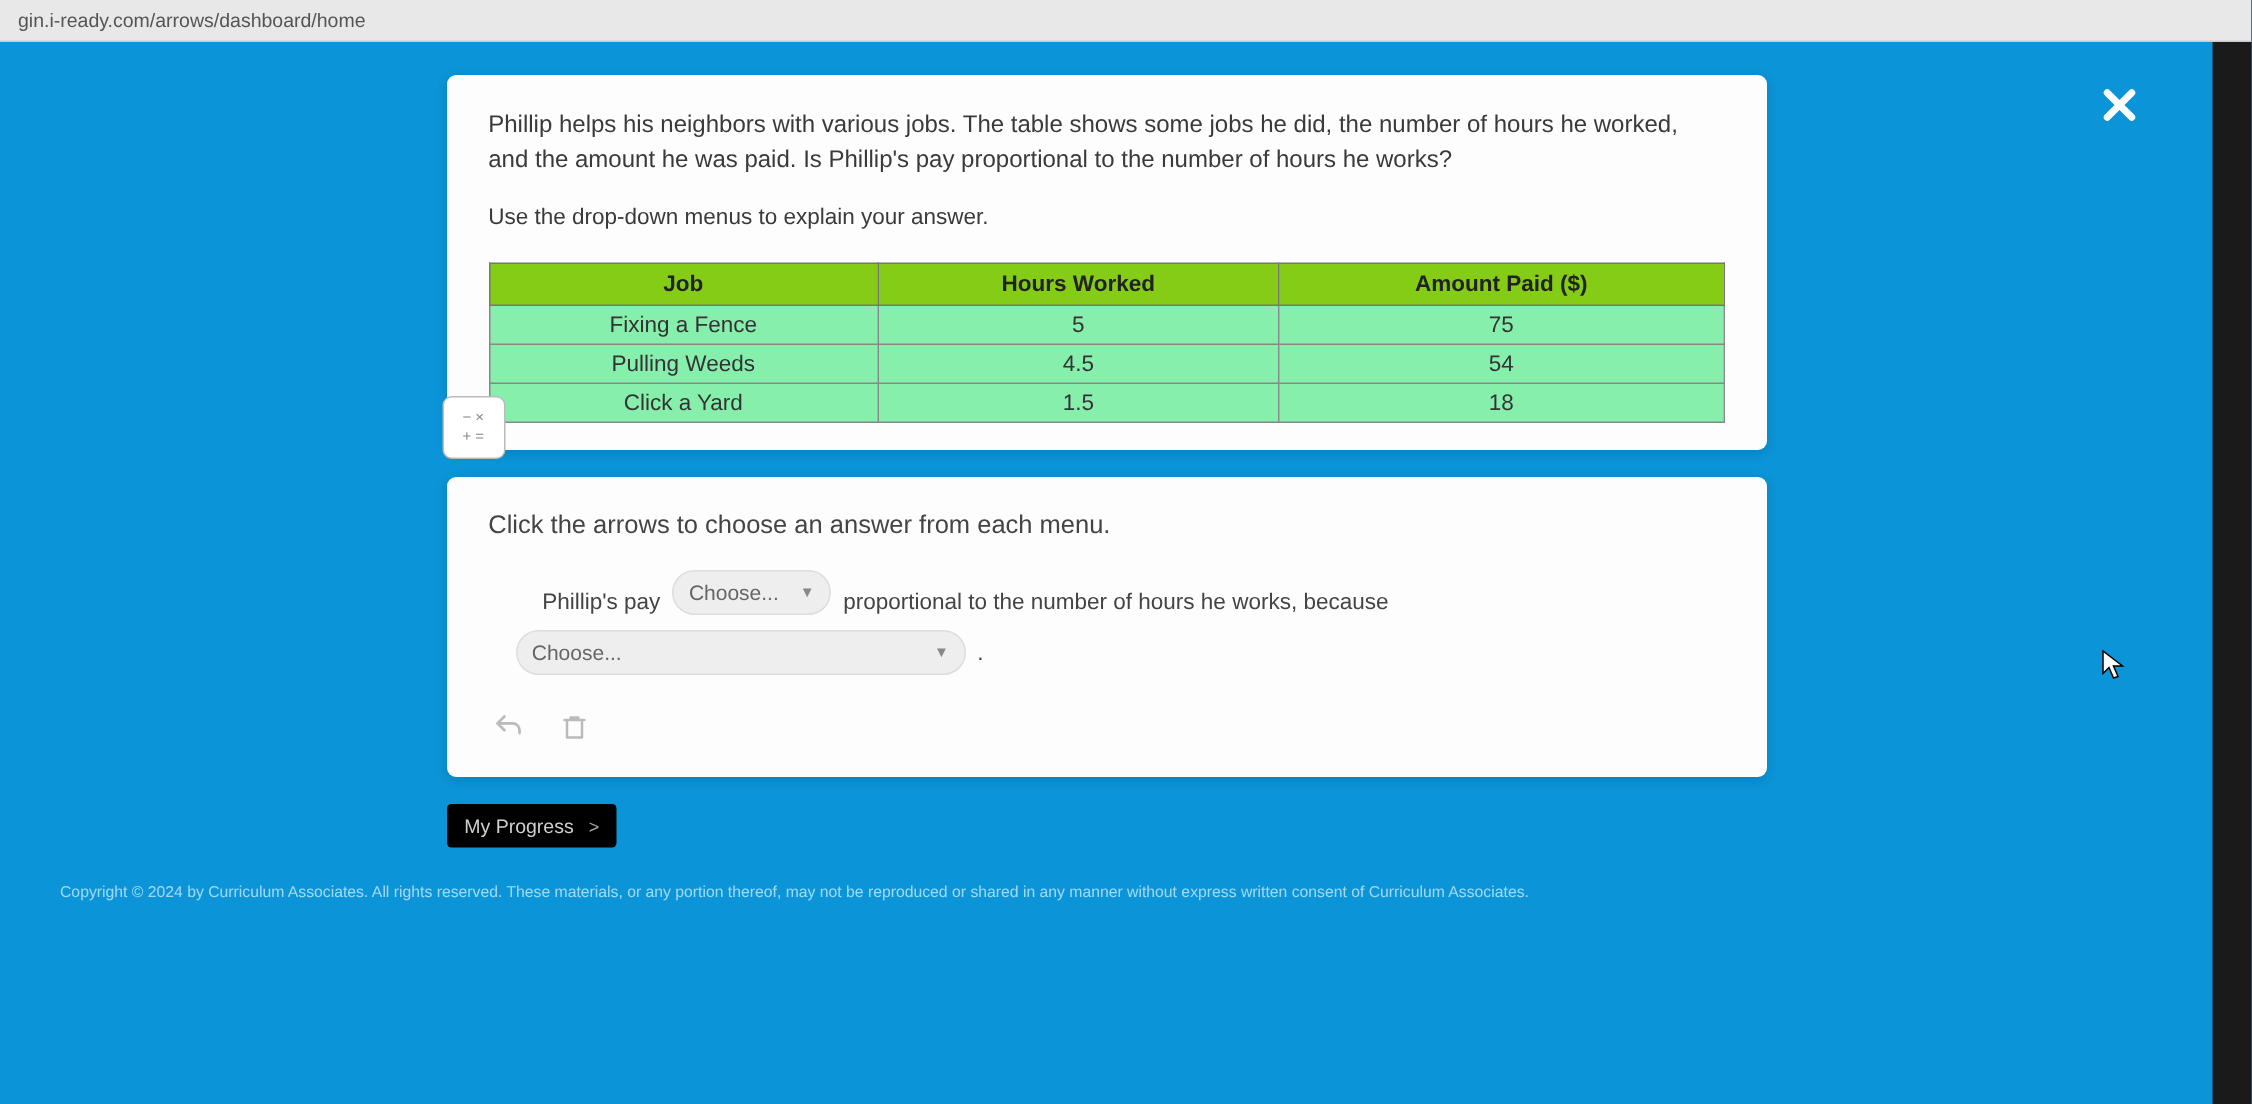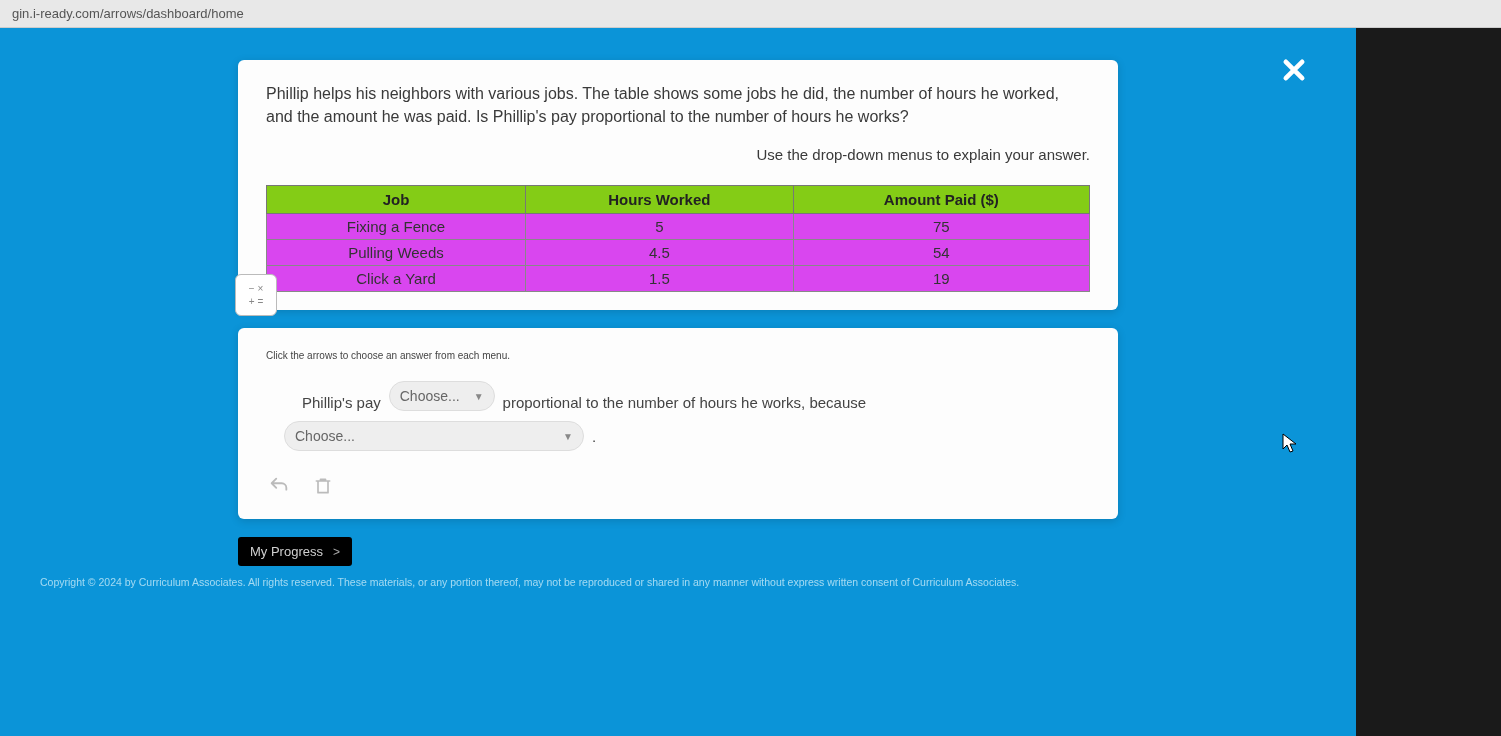--- a/index.html
+++ b/index.html
@@ -13,24 +13,24 @@
 }
 .url-bar {
   background: #e8e8e8;
   padding: 6px 12px;
   font-size: 13px;
   color: #555;
   border-bottom: 1px solid #ccc;
 }
 .app-frame {
   background: #0b94d8;
-  width: 1356px;
+  width: 1475px;
   height: 708px;
   position: relative;
-  padding-top: 32px;
+  padding-top: 22px;
 }
 .close-x {
   position: absolute;
   top: 28px;
   right: 48px;
   width: 28px;
   height: 28px;
   cursor: pointer;
 }
 .close-x svg { width: 100%; height: 100%; }
@@ -49,40 +49,39 @@
 .question-text {
   font-size: 16px;
   color: #3a3a3a;
   line-height: 1.45;
   margin-bottom: 18px;
 }
 .instruction-text {
   font-size: 15px;
   color: #3a3a3a;
   margin-bottom: 22px;
-  text-align: right;
 }
 table.data-table {
   width: 100%;
   border-collapse: collapse;
   font-size: 15px;
 }
 table.data-table th {
   background: #84cc16;
   border: 1px solid #777;
   padding: 5px 8px;
   font-weight: bold;
   color: #222;
 }
 table.data-table td {
   border: 1px solid #888;
   padding: 4px 8px;
   text-align: center;
   color: #333;
-  background: #d946ef;
+  background: #86efac;
 }
 .calc-toggle {
   position: absolute;
   left: -3px;
   bottom: -6px;
   width: 42px;
   height: 42px;
   background: #fff;
   border: 1px solid #bbb;
   border-radius: 6px;
@@ -90,21 +89,21 @@
   flex-direction: column;
   align-items: center;
   justify-content: center;
   font-size: 10px;
   color: #888;
   cursor: pointer;
   line-height: 1.3;
 }
 .answer-card { padding: 22px 28px 20px 28px; }
 .answer-instruction {
-  font-size: 10px;
+  font-size: 17px;
   color: #444;
   margin-bottom: 20px;
 }
 .answer-line {
   display: flex;
   align-items: flex-end;
   flex-wrap: wrap;
   gap: 8px;
   margin-left: 36px;
   font-size: 15px;
@@ -161,21 +160,21 @@
   font-size: 13px;
   padding: 7px 12px;
   border-radius: 3px;
   cursor: pointer;
   gap: 10px;
 }
 .progress-btn .arrow { color: #aaa; font-size: 12px; }
 .copyright {
   color: #bde6f7;
   font-size: 10.5px;
-  margin-top: 10px;
+  margin-top: 24px;
   margin-left: 40px;
   opacity: 0.85;
 }
 .cursor-arrow {
   position: absolute;
   top: 405px;
   right: 58px;
   width: 16px;
   height: 22px;
   pointer-events: none;
@@ -217,21 +216,21 @@
             <td>75</td>
           </tr>
           <tr>
             <td>Pulling Weeds</td>
             <td>4.5</td>
             <td>54</td>
           </tr>
           <tr>
             <td>Click a Yard</td>
             <td>1.5</td>
-            <td>19</td>
+            <td>18</td>
           </tr>
         </tbody>
       </table>
 
       <div class="calc-toggle">
         <div>− ×</div>
         <div>+ =</div>
       </div>
     </div>
 

